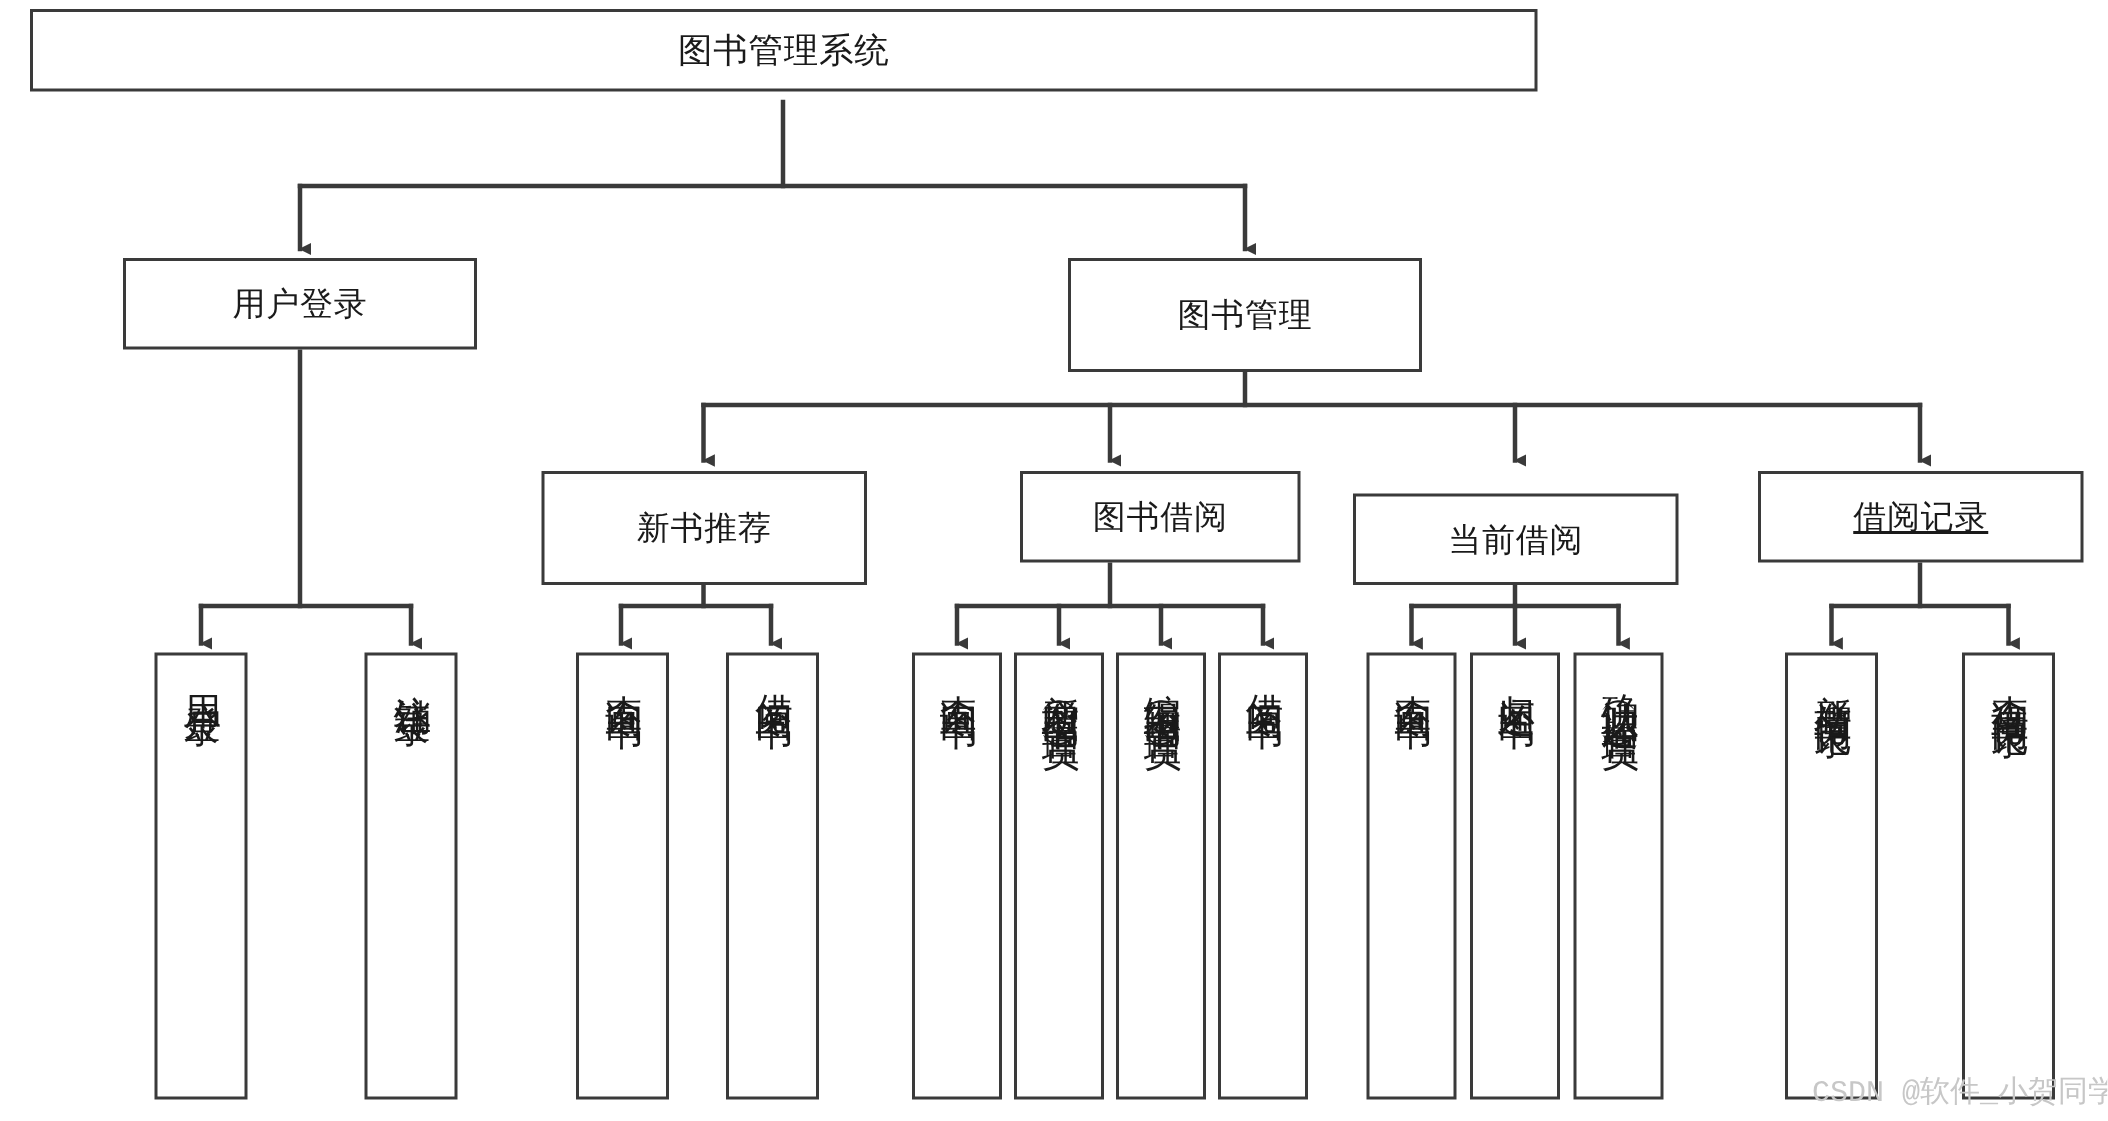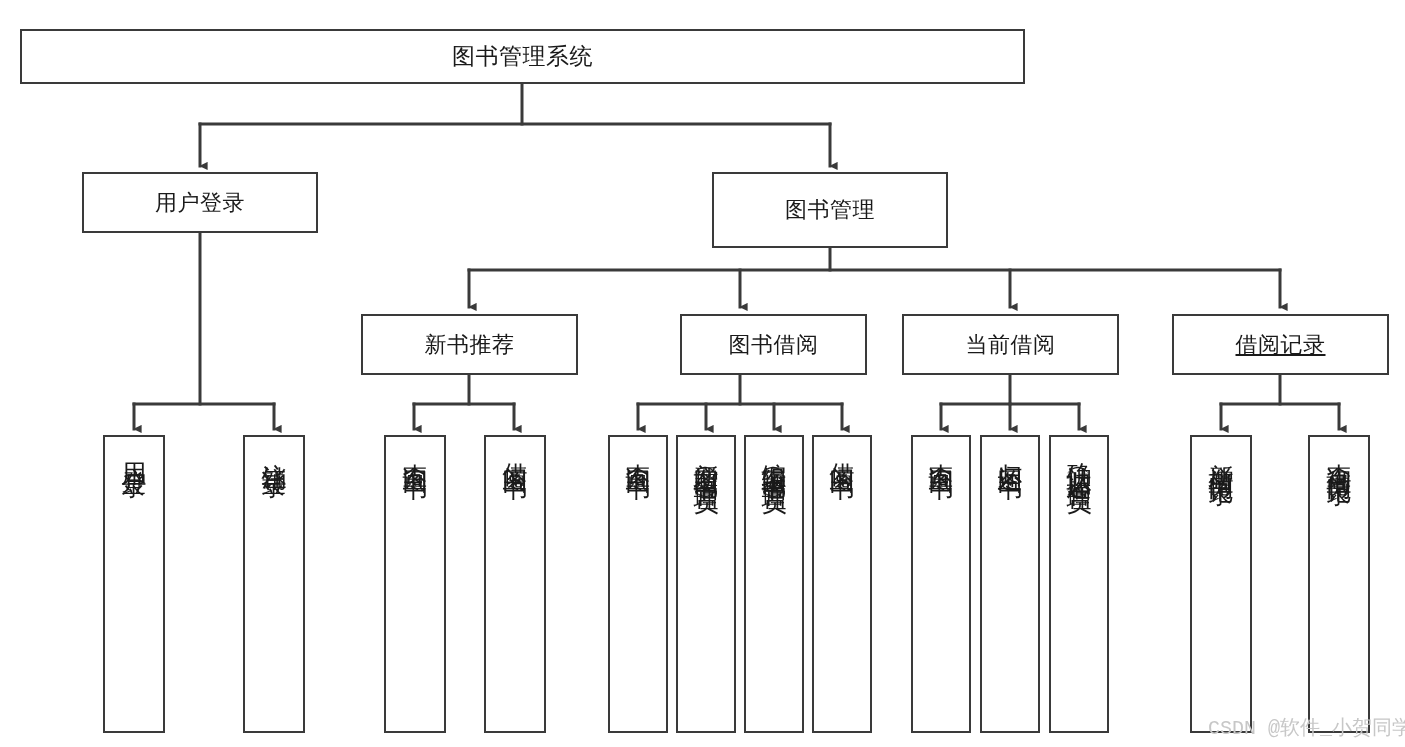--- a/index.html
+++ b/index.html
@@ -121,38 +121,38 @@
       <path d="M1010,404 L1010,429" marker-end="url(#arrow)"></path>
       <path d="M1079,404 L1079,429" marker-end="url(#arrow)"></path>
 
       <path d="M1280,375 L1280,404"></path>
       <path d="M1221,404 L1339,404"></path>
       <path d="M1221,404 L1221,429" marker-end="url(#arrow)"></path>
       <path d="M1339,404 L1339,429" marker-end="url(#arrow)"></path>
     </g>
   </svg>
 
-  <div class="node horiz root" style="left:20px; top:29px; width:1005px; height:55px;">
+  <div class="node horiz root" style="left:20px; top:6px; width:1005px; height:55px;">
     <span class="lbl">图书管理系统</span>
   </div>
 
   <div class="node horiz" style="left:82px; top:172px; width:236px; height:61px;">
     <span class="lbl">用户登录</span>
   </div>
   <div class="node horiz" style="left:712px; top:172px; width:236px; height:76px;">
     <span class="lbl">图书管理</span>
   </div>
 
-  <div class="node horiz" style="left:361px; top:314px; width:217px; height:61px;">
+  <div class="node horiz" style="left:361px; top:314px; width:217px; height:76px;">
     <span class="lbl">新书推荐</span>
   </div>
   <div class="node horiz" style="left:632px; top:314px; width:187px; height:61px;margin-left:48px;">
     <span class="lbl">图书借阅</span>
   </div>
-  <div class="node horiz" style="left:902px; top:314px; width:217px; height:61px;">
+  <div class="node horiz" style="left:902px; top:329px; width:217px; height:61px;">
     <span class="lbl">当前借阅</span>
   </div>
   <div class="node horiz" style="left:1172px; top:314px; width:217px; height:61px;text-decoration:underline;">
     <span class="lbl">借阅记录</span>
   </div>
 
   <div class="node vert" style="left:103px; top:435px; width:62px; height:298px;">
     <span class="lbl" style="font-size: 25px; letter-spacing: 4px;">用户登录</span>
   </div>
   <div class="node vert" style="left:243px; top:435px; width:62px; height:298px;">

